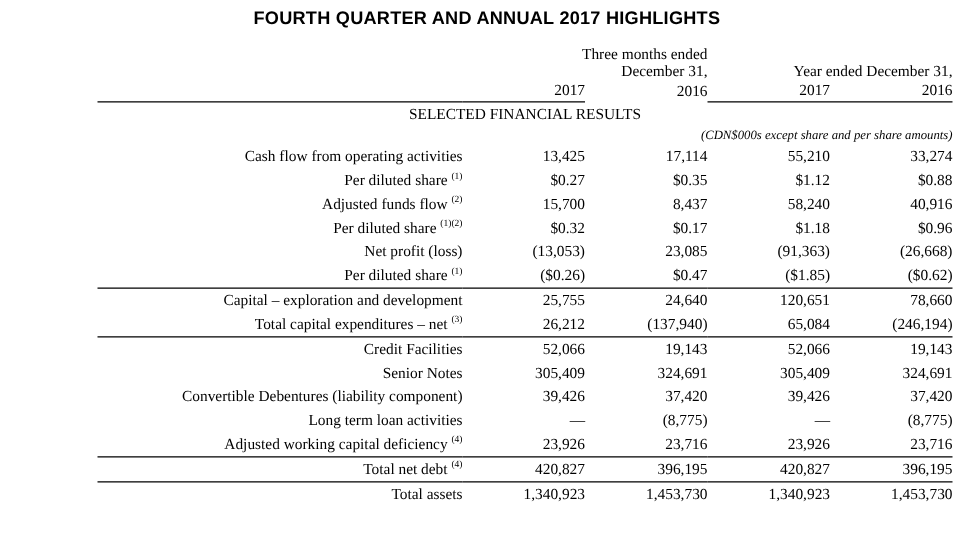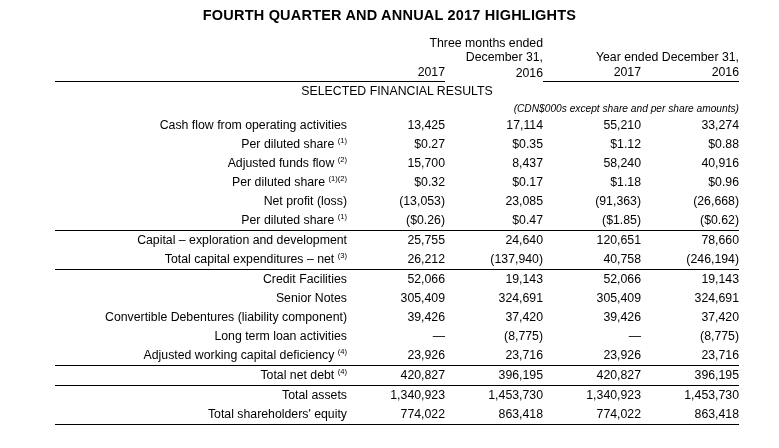--- a/index.html
+++ b/index.html
@@ -25,24 +25,25 @@
     left: 0;
     width: 779px;
     text-align: center;
     font-size: 14.5px;
     font-weight: bold;
     letter-spacing: 0.2px;
   }
   table.fin {
     position: absolute;
     top: 36px;
-    left: 55px;
+    left: 78px;
     width: 684px;
     border-collapse: collapse;
     font-size: 12.3px;
+    font-family: Liberation Serif, serif;
   }
   table.fin td, table.fin th {
     padding: 0;
     vertical-align: bottom;
     font-weight: normal;
   }
   
   col.c-label { width: 292px; }
   col.c-num   { width: 98px; }
 
@@ -197,21 +198,21 @@
         <td class="label"><span>Capital – exploration and development</span><sup></sup></td>
         <td class="num">25,755</td>
         <td class="num">24,640</td>
         <td class="num">120,651</td>
         <td class="num">78,660</td>
       </tr>
       <tr class="rule-bot">
         <td class="label"><span>Total capital expenditures – net</span> <sup>(3)</sup></td>
         <td class="num">26,212</td>
         <td class="num">(137,940)</td>
-        <td class="num">40,758</td>
+        <td class="num">65,084</td>
         <td class="num">(246,194)</td>
       </tr>
 
       <tr>
         <td class="label"><span>Credit Facilities</span><sup></sup></td>
         <td class="num">52,066</td>
         <td class="num">19,143</td>
         <td class="num">52,066</td>
         <td class="num">19,143</td>
       </tr>
@@ -252,24 +253,17 @@
         <td class="num">396,195</td>
       </tr>
 
       <tr>
         <td class="label"><span>Total assets</span><sup></sup></td>
         <td class="num">1,340,923</td>
         <td class="num">1,453,730</td>
         <td class="num">1,340,923</td>
         <td class="num">1,453,730</td>
       </tr>
-      <tr class="rule-bot">
-        <td class="label"><span>Total shareholders' equity</span><sup></sup></td>
-        <td class="num">774,022</td>
-        <td class="num">863,418</td>
-        <td class="num">774,022</td>
-        <td class="num">863,418</td>
-      </tr>
 
     </tbody>
   </table>
 
 </div>
 
 </body></html>

